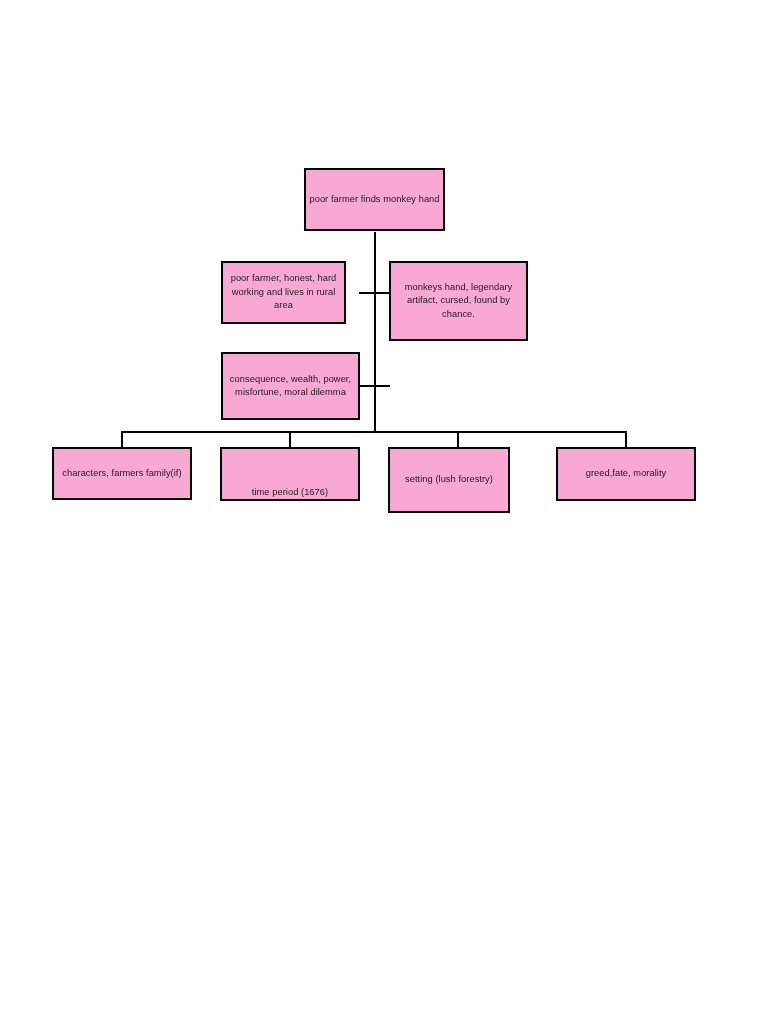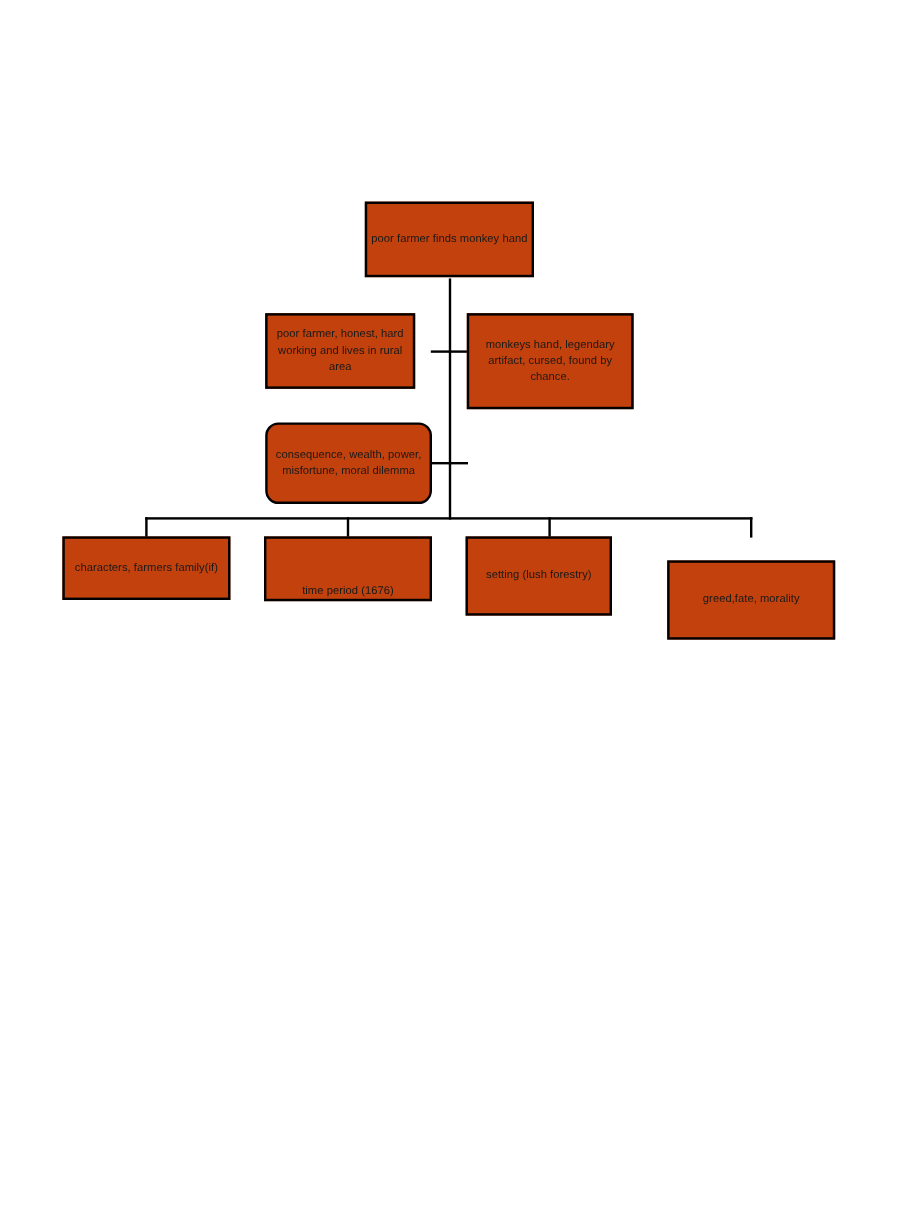--- a/index.html
+++ b/index.html
@@ -17,21 +17,21 @@
   }
   #canvas {
     position: relative;
     width: 768px;
     height: 1024px;
     background: #ffffff;
   }
   .node {
     position: absolute;
     box-sizing: border-box;
-    background: #c2410c;
+    background: #f9a8d4;
     border: 2px solid #000000;
     display: flex;
     align-items: center;
     justify-content: center;
     text-align: center;
     z-index: 3;
   }
   .node .node-label {
     display: block;
     width: 100%;
@@ -74,34 +74,34 @@
   </div>
 
   <div class="node" style="left:221px; top:261px; width:125px; height:63px;">
     <span class="node-label">poor farmer, honest, hard working and lives in rural area</span>
   </div>
 
   <div class="node" style="left:389px; top:261px; width:139px; height:80px;">
     <span class="node-label">monkeys hand, legendary artifact, cursed, found by chance.</span>
   </div>
 
-  <div class="node" style="left:221px; top:352px; width:139px; height:68px;border-radius:11px;">
+  <div class="node" style="left:221px; top:352px; width:139px; height:68px;">
     <span class="node-label">consequence, wealth, power, misfortune, moral dilemma</span>
   </div>
 
 
   <div class="node" style="left:52px; top:447px; width:140px; height:53px;">
     <span class="node-label">characters, farmers family(if)</span>
   </div>
 
   <div class="node" style="left:220px; top:447px; width:140px; height:54px;align-items:flex-end;">
     <span class="node-label">time period (1676)</span>
   </div>
 
   <div class="node" style="left:388px; top:447px; width:122px; height:66px;justify-content:flex-end;">
     <span class="node-label">setting (lush forestry)</span>
   </div>
 
-  <div class="node" style="left:556px; top:467px; width:140px; height:66px;">
+  <div class="node" style="left:556px; top:447px; width:140px; height:54px;">
     <span class="node-label">greed,fate, morality</span>
   </div>
 
 </div>
 
 </body></html>

